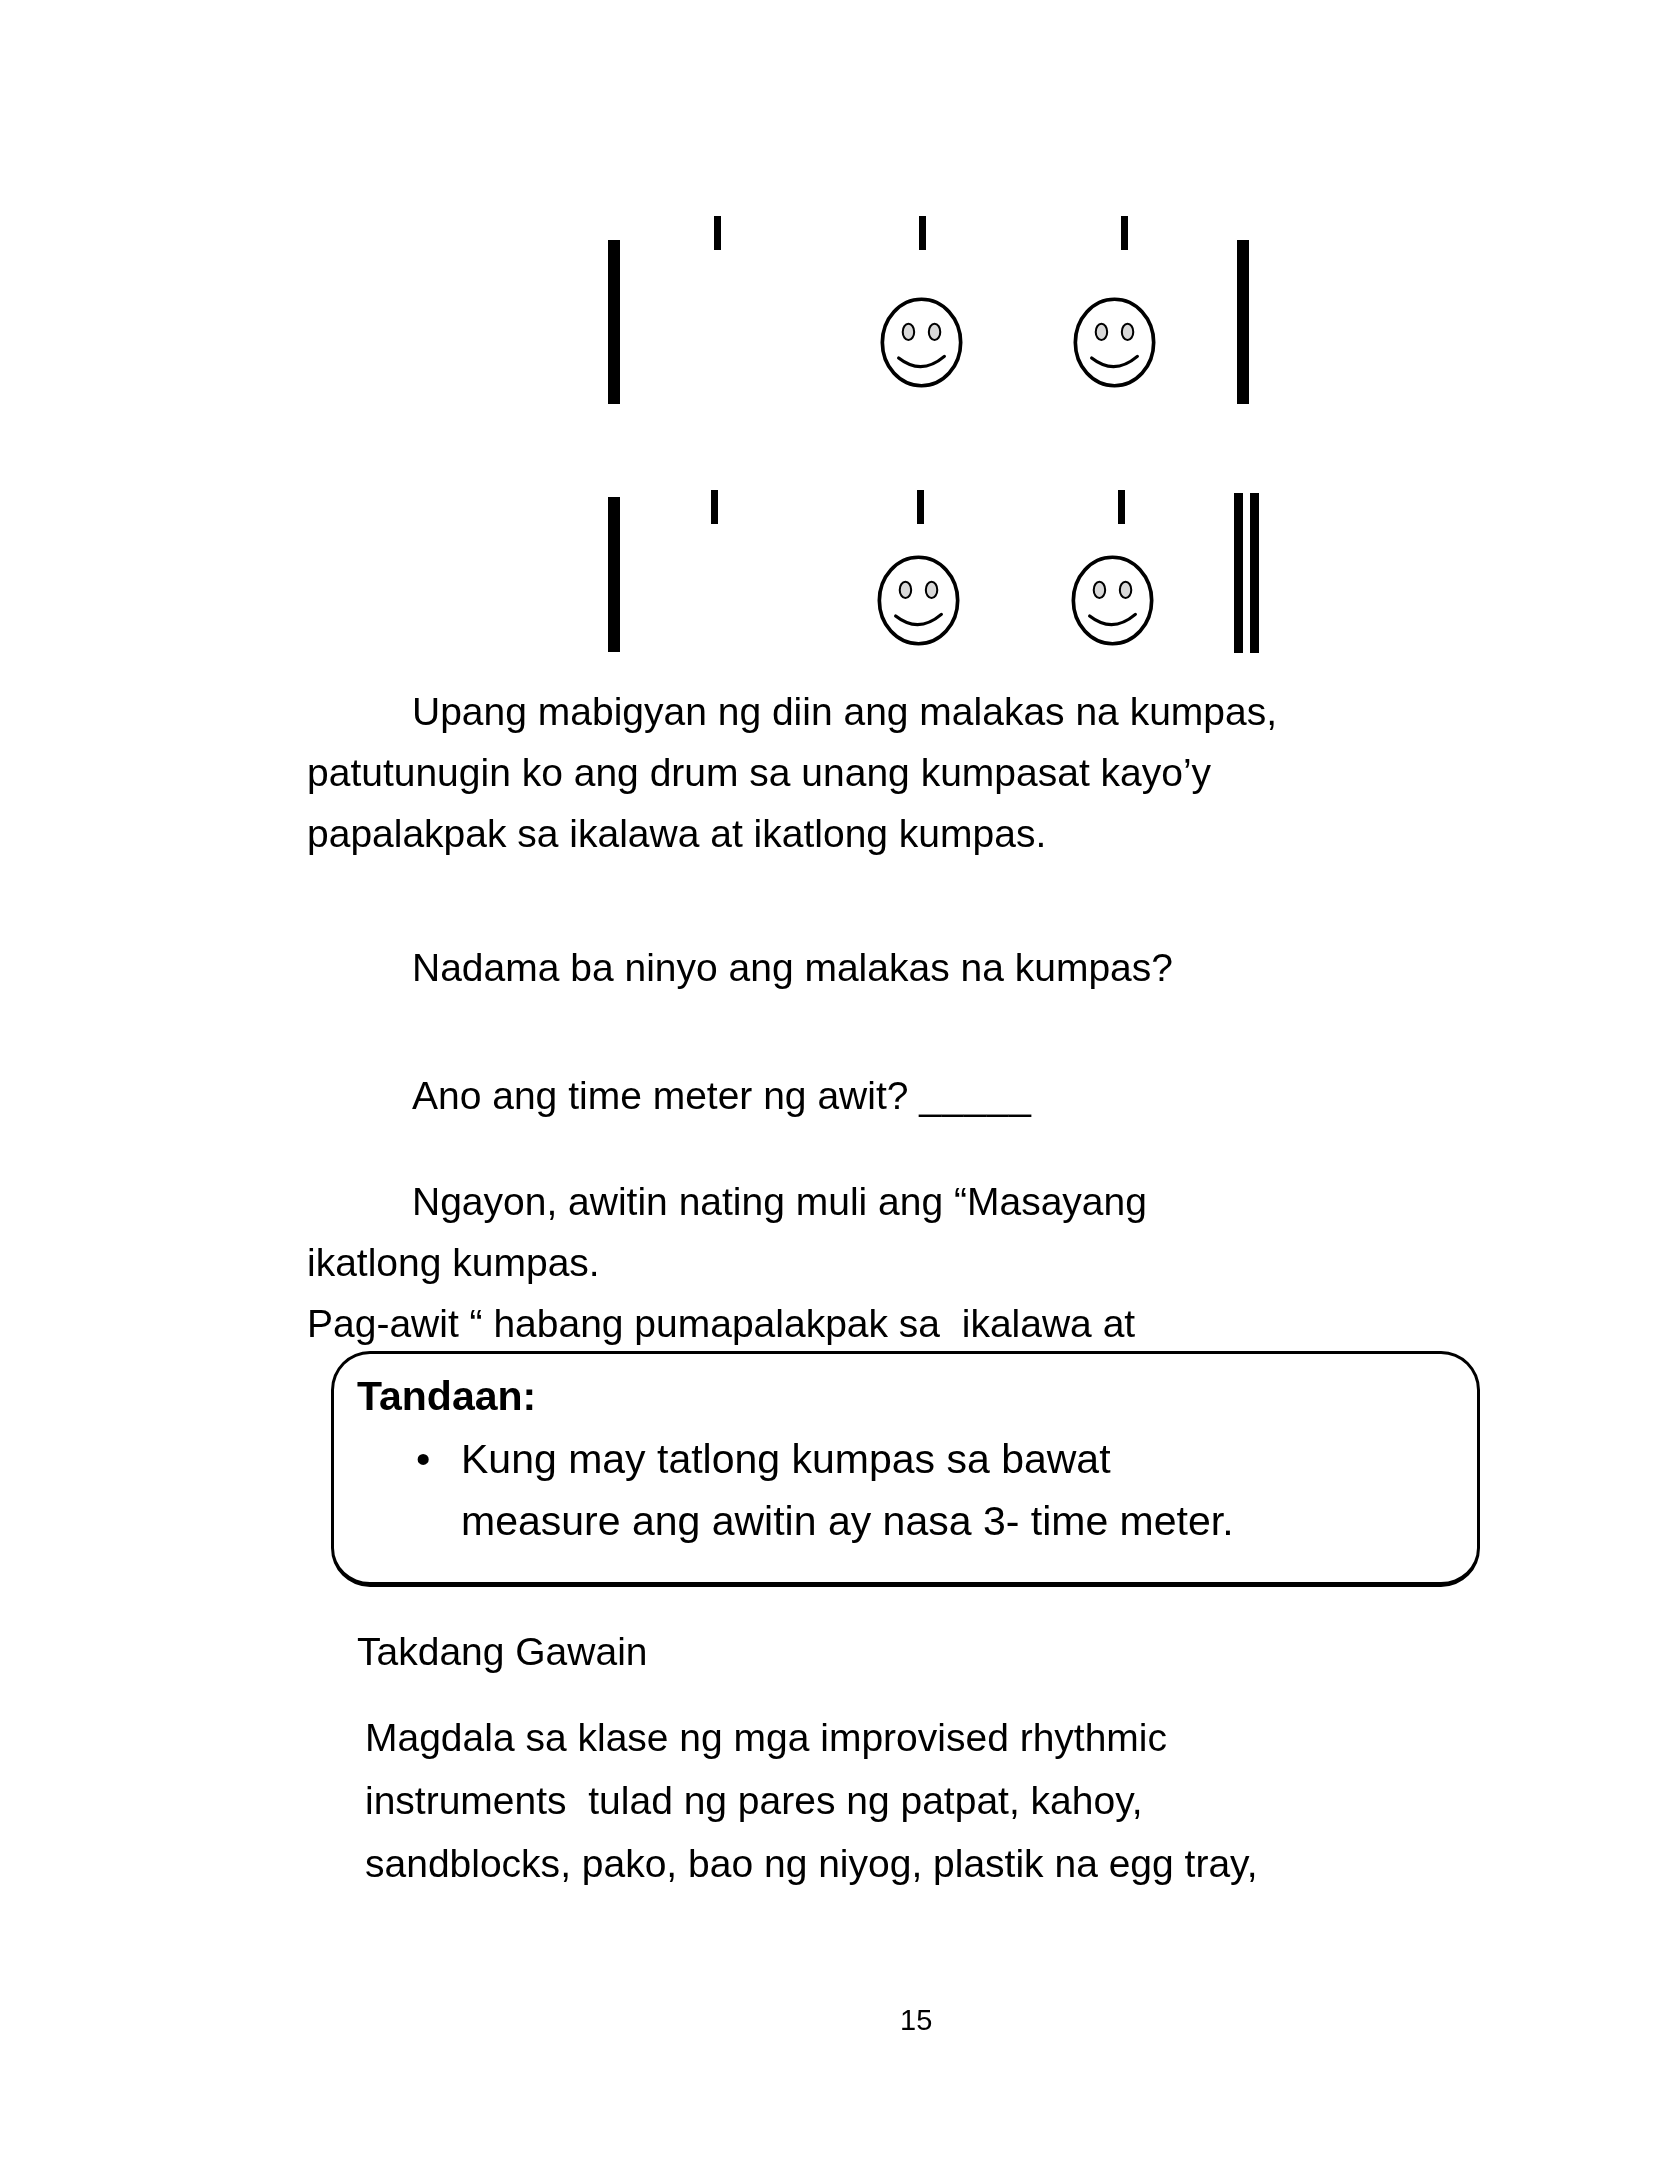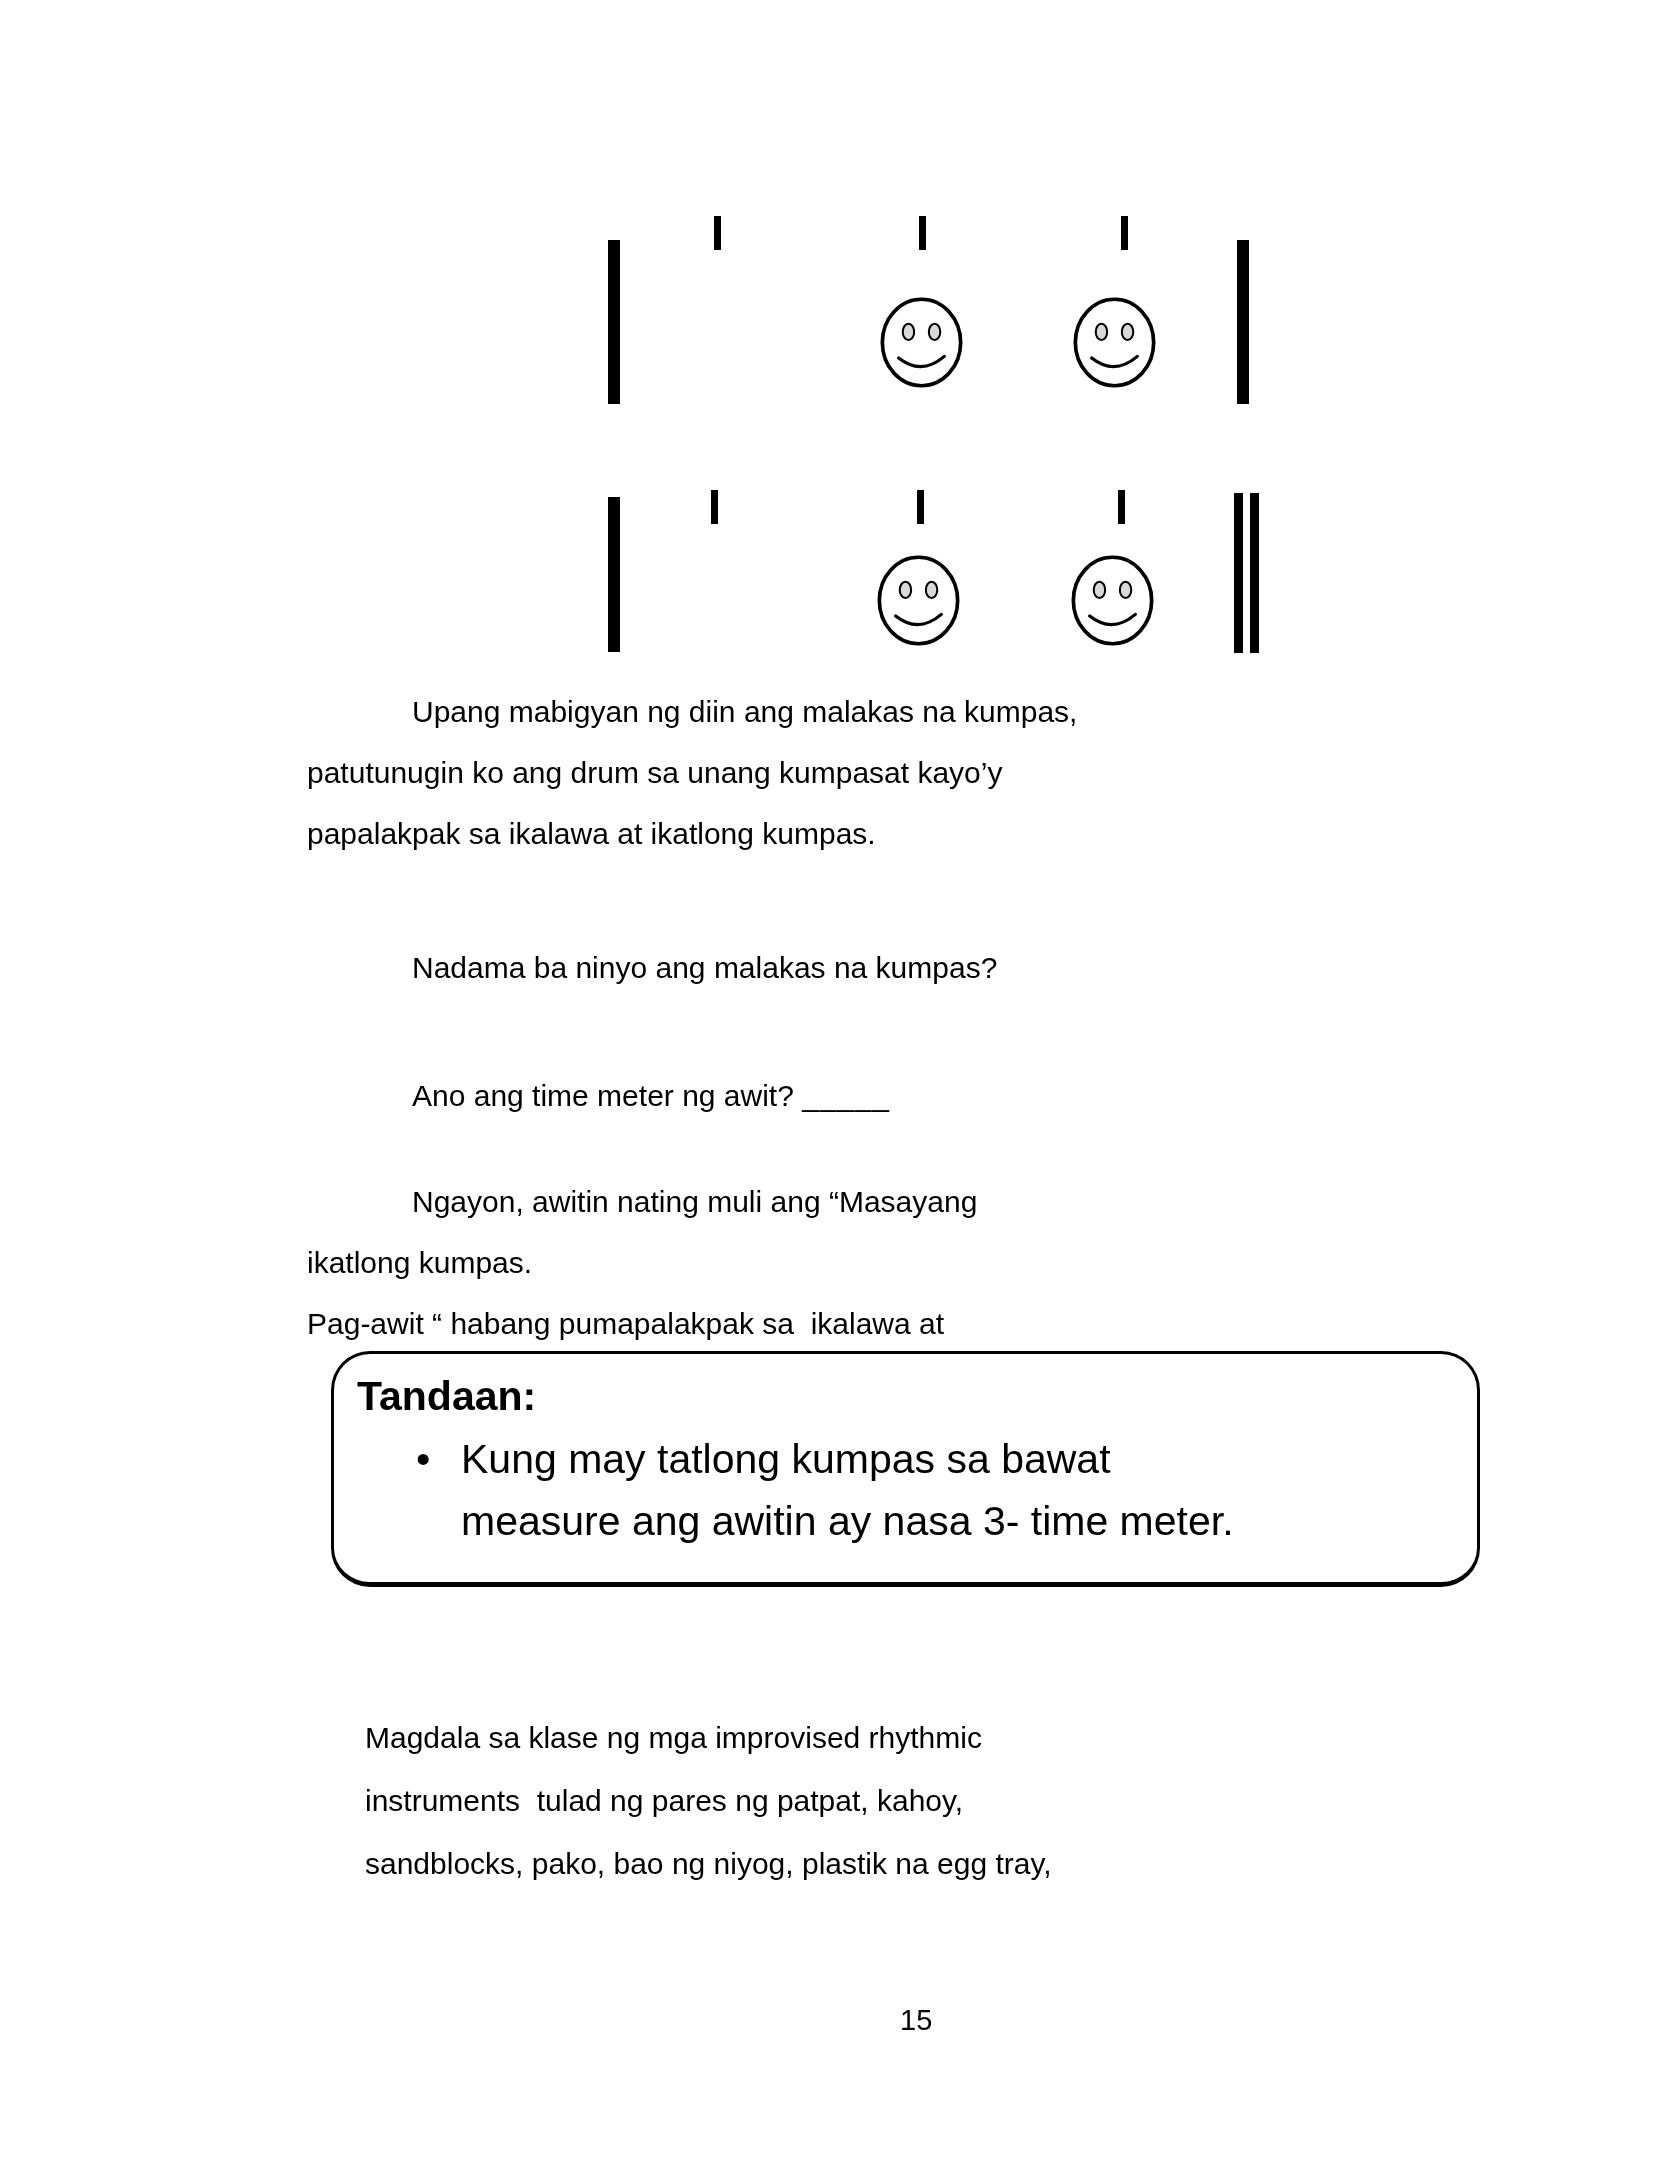--- a/index.html
+++ b/index.html
@@ -10,21 +10,21 @@
     font-family:"Liberation Sans", sans-serif;
     color:#000;
     overflow:hidden;
     margin:0 auto;
   }
   
   .bar    { position:absolute; background:#000; }
   .smiley { position:absolute; width:85px; height:93px; }
   .smiley svg { width:100%; height:100%; display:block; }
   
-  .tblock { position:absolute; font-size:30px; line-height:61px; }
+  .tblock { position:absolute; font-size:39px; line-height:61px; }
   .line   { white-space:pre; }
   .ind    { padding-left:105px; }
   .b      { font-weight:normal; }
   .blank  { letter-spacing:0.8px; }
   
   .notebox {
     position:absolute;
     left:331px; top:1351px;
     width:1149px; height:236px;
     border:3.3px solid #000;
@@ -118,20 +118,23 @@
     <div class="title">Tandaan:</div>
     <div class="bullet-item">
       <span class="bullet-dot">•</span>
       <div class="bullet-text">
         <div class="line"><span>Kung may tatlong kumpas sa bawat</span></div>
         <div class="line"><span class="b">measure</span><span> ang awitin ay nasa </span><span class="b">3- time meter</span><span>.</span></div>
       </div>
     </div>
   </div>
 
+  <div class="tblock b" style="left:357px; top:1621px; width:1145px;">
+    <div class="line"><span>Takdang Gawain</span></div>
+  </div>
 
   <div class="tblock magdala" style="left:357px; top:1706px; width:1153px;">
     <div class="line"><span>Magdala sa klase ng mga </span><span class="b">improvised rhythmic</span></div>
     <div class="line"><span class="b">instruments</span><span>  tulad ng pares ng patpat, kahoy,</span></div>
     <div class="line"><span class="b">sandblocks</span><span>, pako, bao ng niyog, plastik na egg tray,</span></div>
   </div>
 
   <div class="pagenum">15</div>
 
 </div>

